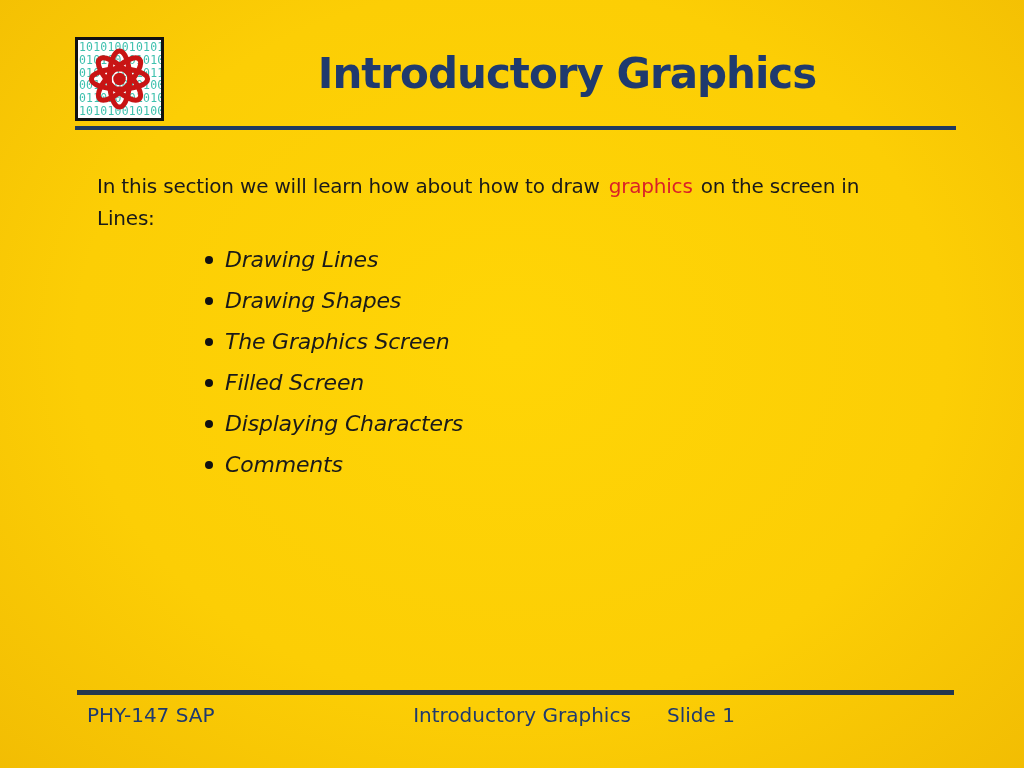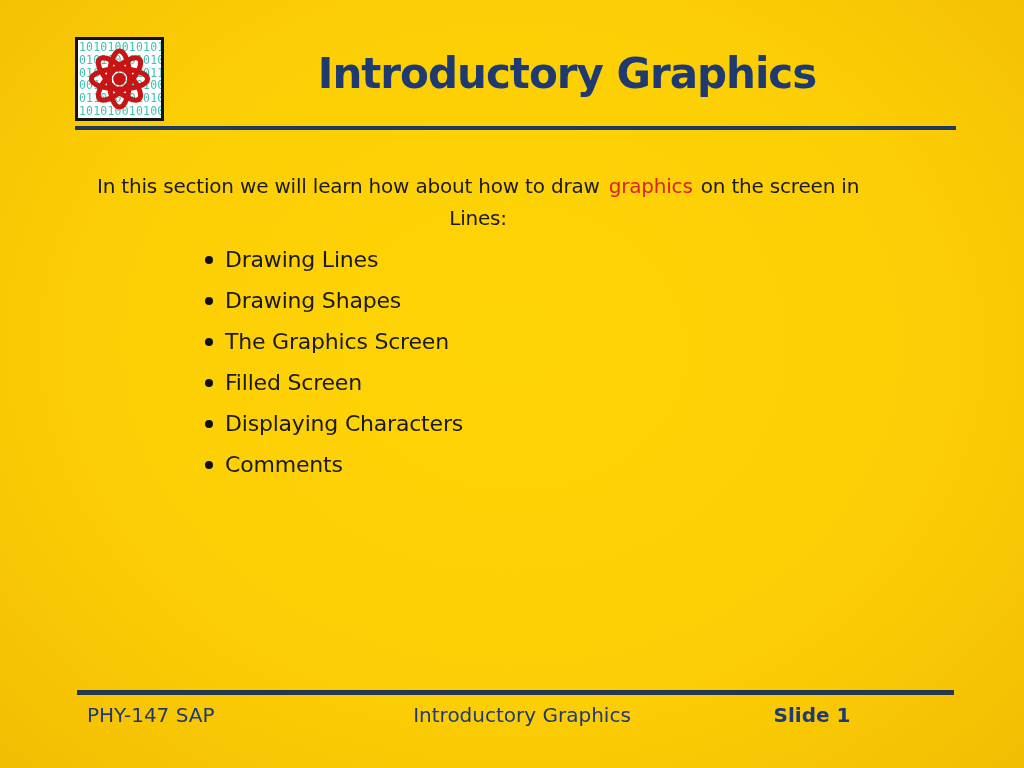--- a/index.html
+++ b/index.html
@@ -49,31 +49,31 @@
     background: #1F3A5F;
   }
 
   
   .intro {
     position: absolute; left: 97px; top: 170px;
     font-size: 20px; line-height: 32px;
     letter-spacing: -0.2px;
     color: #1A1A1A;
     white-space: nowrap;
-    text-align: center;
   }
   .intro .hl {
     color: #DA2128;
     margin-left: 9px; margin-right: 2px;
   }
 
   
   .bullet-list {
     position: absolute; left: 205px; top: 239px;
     list-style: none;
+    font-style: italic;
   }
   .bullet-list li {
     display: flex; align-items: center;
     height: 41px;
     font-size: 22px;
     letter-spacing: -0.2px;
     color: #1A1A1A;
   }
   .bullet-dot {
     display: inline-block;
@@ -93,21 +93,21 @@
   .footer-row {
     position: absolute; left: 77px; top: 703px;
     width: 880px;
     display: flex; align-items: center;
     font-size: 20px;
     color: #1F3A6E;
   }
   .footer-row .cell { flex: 1; }
   .footer-row .cell.left  { text-align: left; padding-left: 10px; }
   .footer-row .cell.mid   { text-align: center; }
-  .footer-row .cell.right { text-align: center; font-weight: bold; }
+  .footer-row .cell.right { text-align: left; }
 </style>
 </head>
 <body>
 
 <div class="slide">
 
   <div class="logo">
     <div class="logo-binary">
       <div>101010010101</div>
       <div>010100101010</div>

